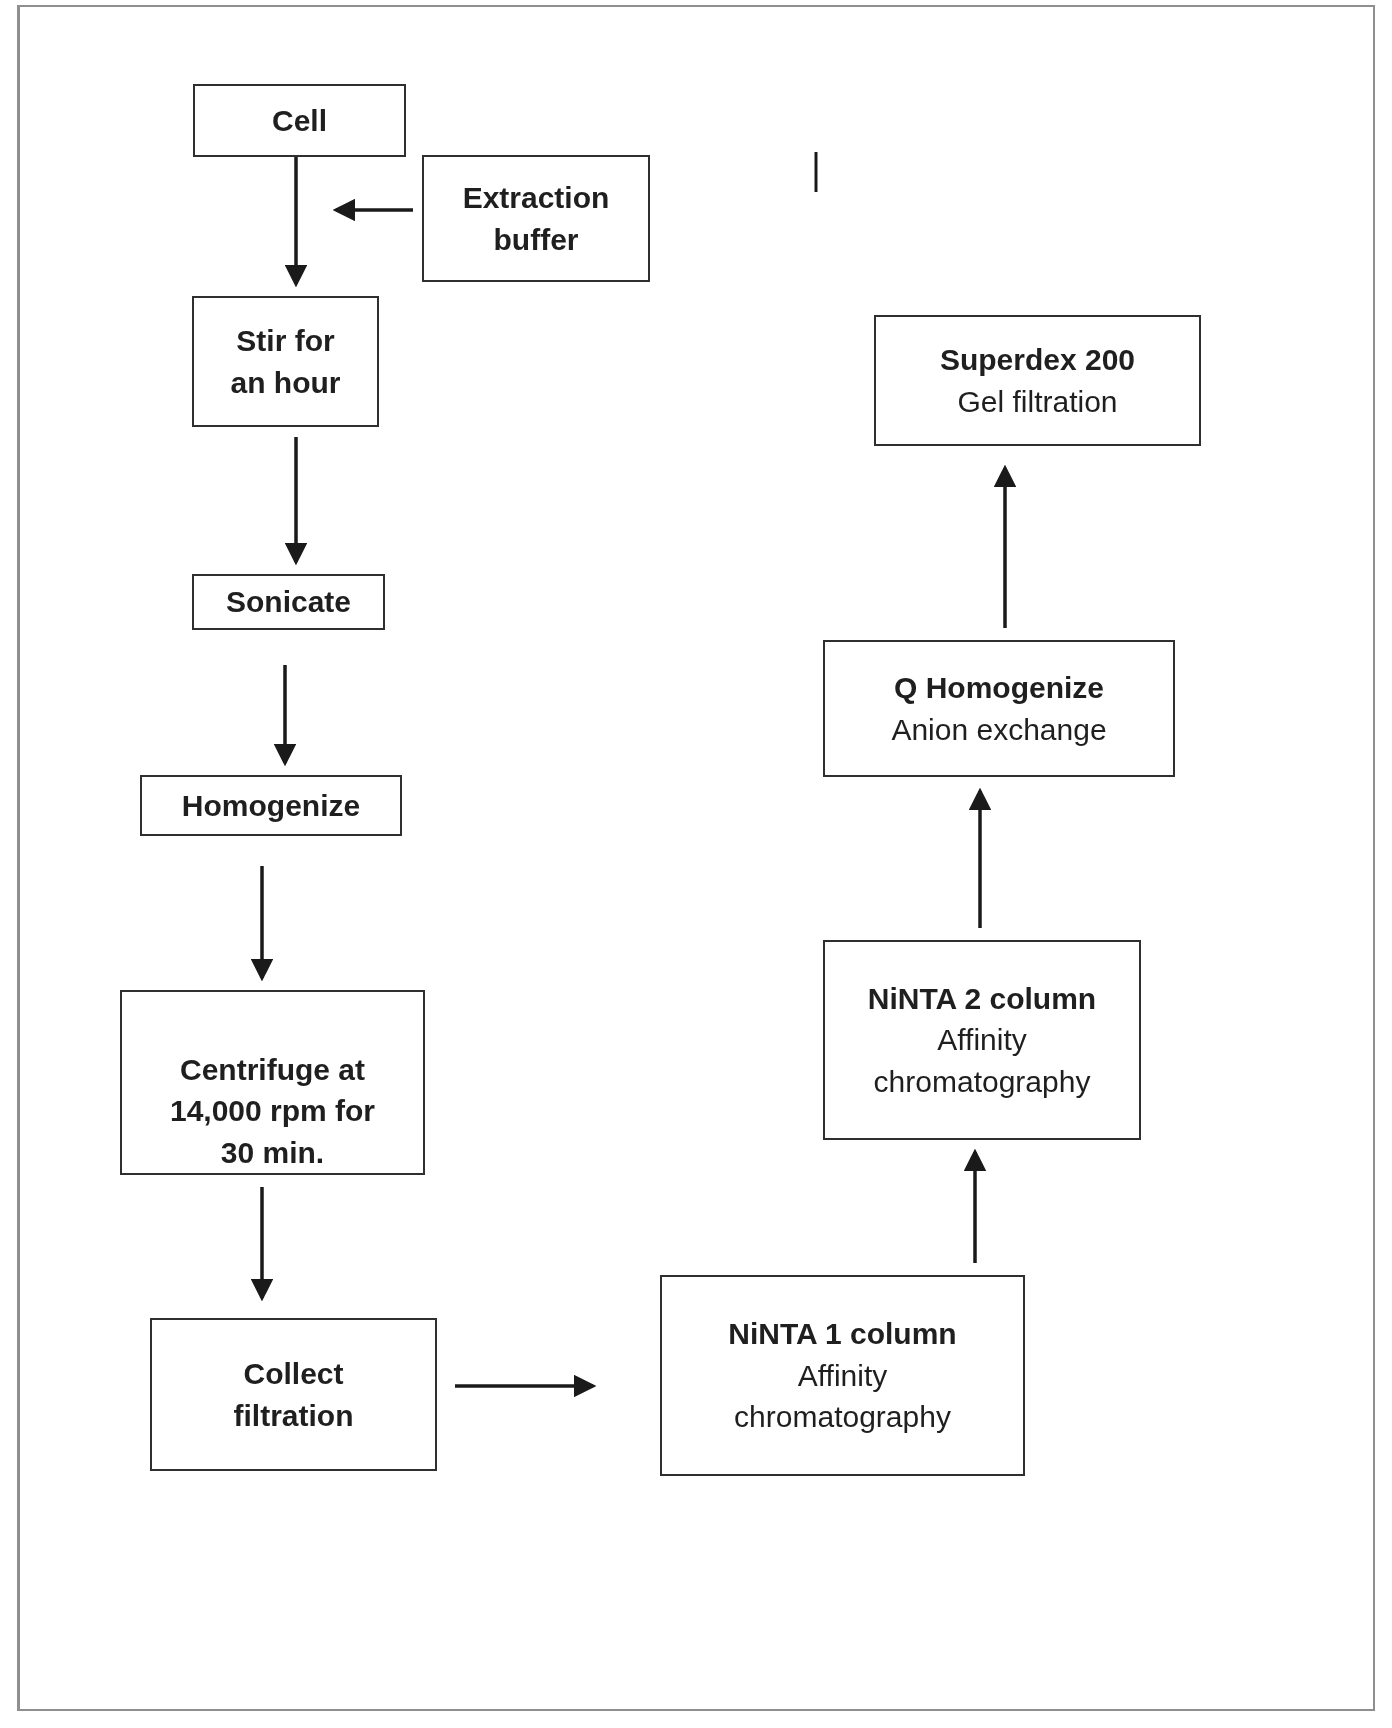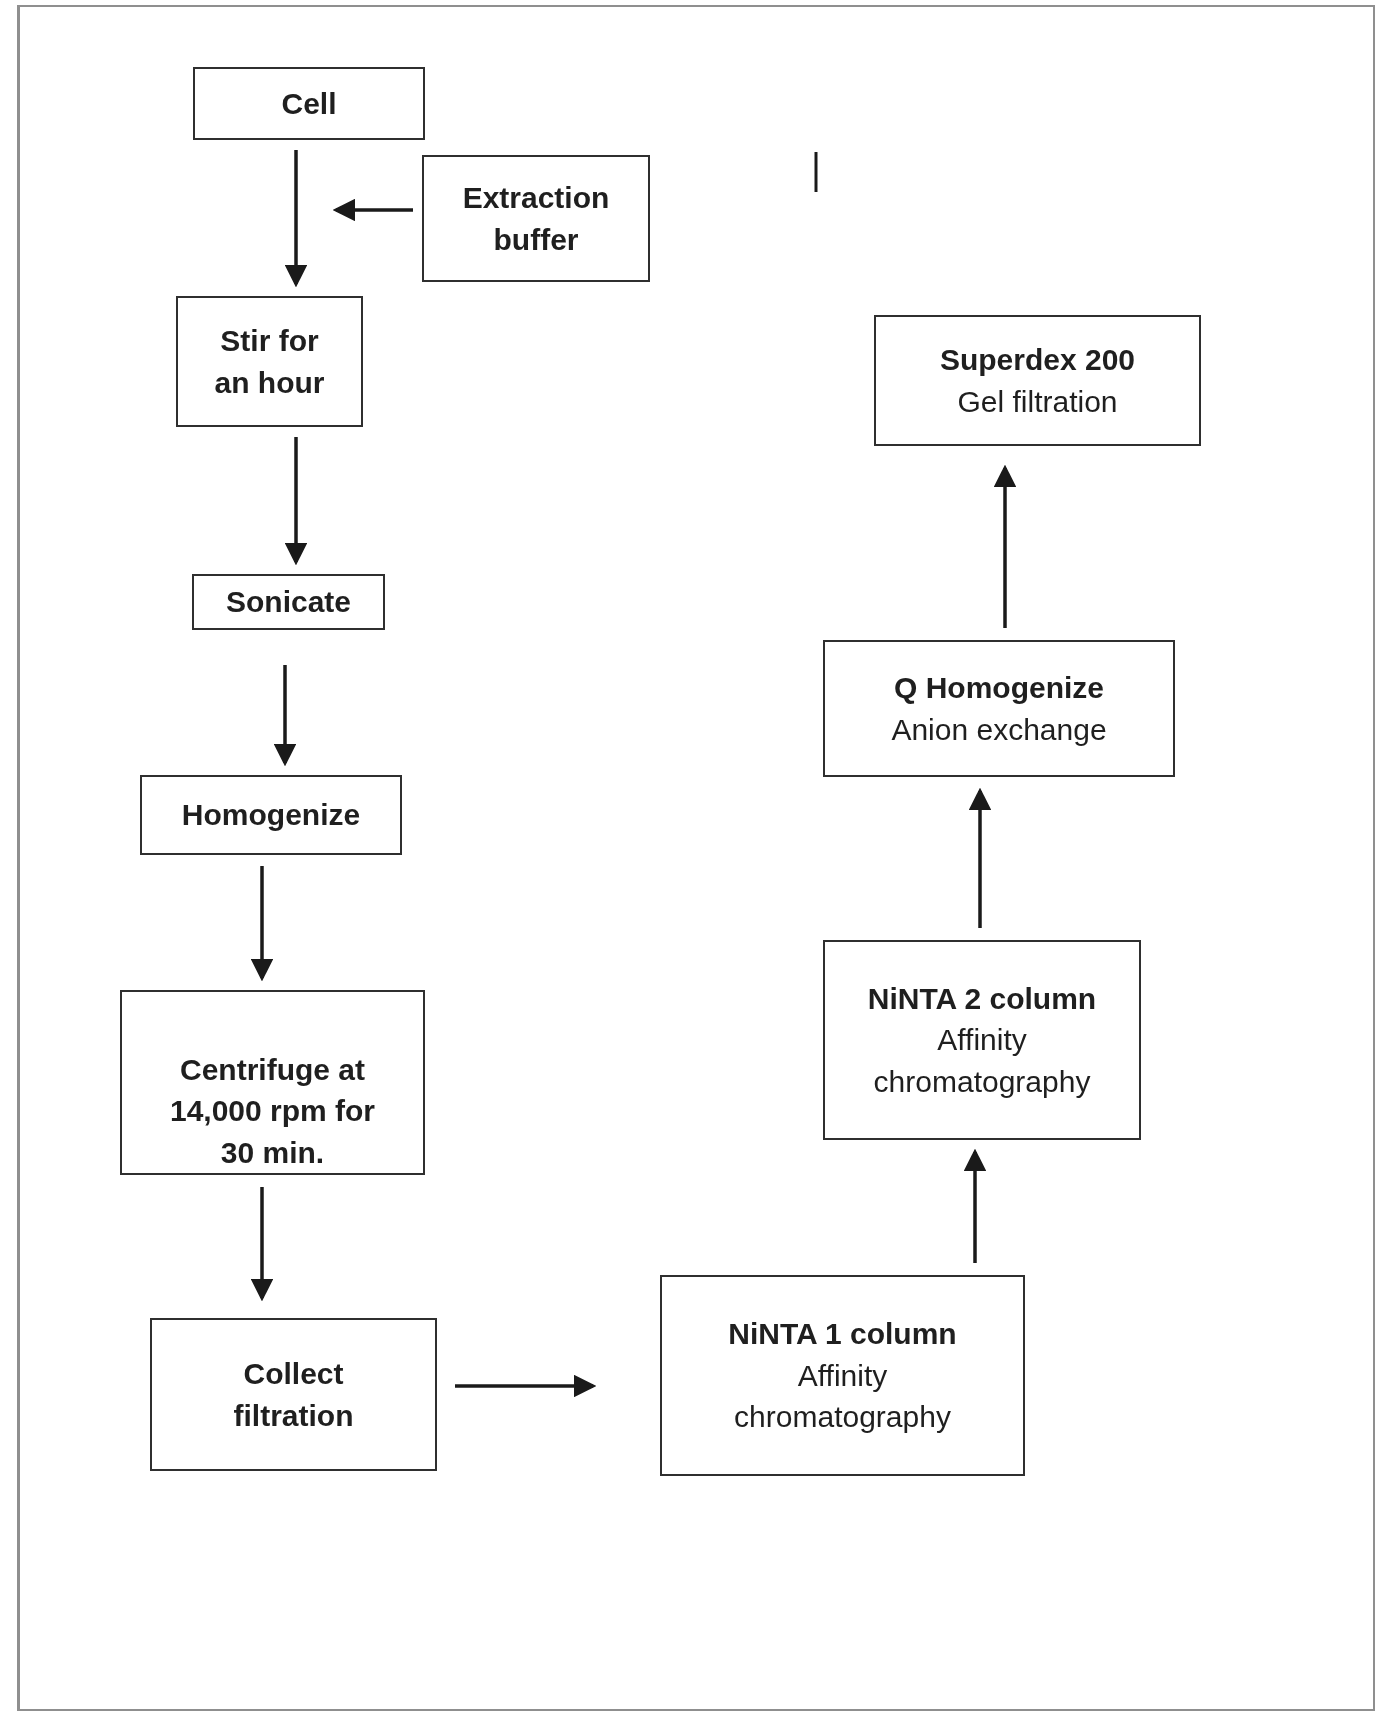--- a/index.html
+++ b/index.html
@@ -71,39 +71,39 @@
     <line x1="285" y1="665" x2="285" y2="763" stroke="#1a1a1a" stroke-width="3.5" marker-end="url(#arrow)"></line>
     <line x1="262" y1="866" x2="262" y2="978" stroke="#1a1a1a" stroke-width="3.5" marker-end="url(#arrow)"></line>
     <line x1="262" y1="1187" x2="262" y2="1298" stroke="#1a1a1a" stroke-width="3.5" marker-end="url(#arrow)"></line>
     <line x1="455" y1="1386" x2="593" y2="1386" stroke="#1a1a1a" stroke-width="3.5" marker-end="url(#arrow)"></line>
     <line x1="975" y1="1263" x2="975" y2="1152" stroke="#1a1a1a" stroke-width="3.5" marker-end="url(#arrow)"></line>
     <line x1="980" y1="928" x2="980" y2="791" stroke="#1a1a1a" stroke-width="3.5" marker-end="url(#arrow)"></line>
     <line x1="1005" y1="628" x2="1005" y2="468" stroke="#1a1a1a" stroke-width="3.5" marker-end="url(#arrow)"></line>
     <line x1="816" y1="152" x2="816" y2="192" stroke="#1a1a1a" stroke-width="3"></line>
   </svg>
 
-  <div class="node" style="left:193px; top:67px; width:232px; height:73px;">
+  <div class="node" style="left:193px; top:84px; width:213px; height:73px;">
     <div class="t-bold">Cell</div>
   </div>
 
   <div class="node" style="left:422px; top:155px; width:228px; height:127px;">
     <div class="t-bold">Extraction</div>
     <div class="t-bold">buffer</div>
   </div>
 
-  <div class="node" style="left:176px; top:296px; width:187px; height:131px;">
+  <div class="node" style="left:192px; top:296px; width:187px; height:131px;">
     <div class="t-bold">Stir for</div>
     <div class="t-bold">an hour</div>
   </div>
 
   <div class="node" style="left:192px; top:574px; width:193px; height:56px;">
     <div class="t-bold">Sonicate</div>
   </div>
 
-  <div class="node" style="left:140px; top:775px; width:262px; height:80px;">
+  <div class="node" style="left:140px; top:775px; width:262px; height:61px;">
     <div class="t-bold">Homogenize</div>
   </div>
 
   <div class="node" style="left:120px; top:990px; width:305px; height:185px;justify-content:flex-end;">
     <div class="t-bold">Centrifuge at</div>
     <div class="t-bold">14,000 rpm for</div>
     <div class="t-bold">30 min.</div>
   </div>
 
   <div class="node" style="left:150px; top:1318px; width:287px; height:153px;">

